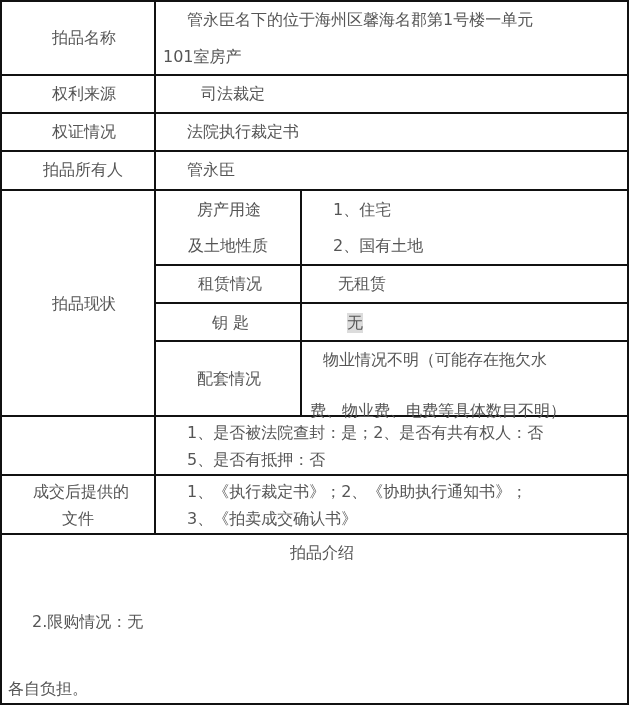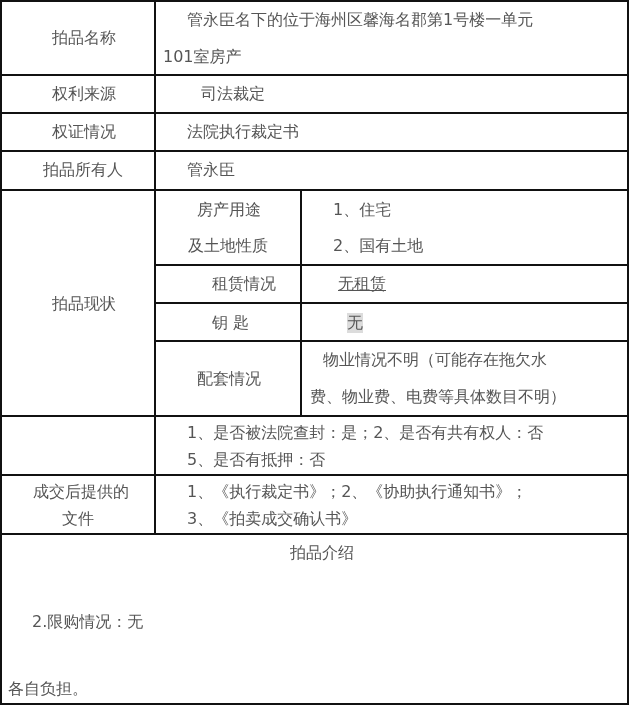--- a/index.html
+++ b/index.html
@@ -47,29 +47,29 @@
   <div class="t" style="left:43px;top:160px;">拍品所有人</div>
   <div class="t" style="left:187px;top:160px;">管永臣</div>
 
   <div class="t" style="left:52px;top:294px;">拍品现状</div>
 
   <div class="t" style="left:197px;top:200px;">房产用途</div>
   <div class="t" style="left:188px;top:236px;">及土地性质</div>
   <div class="t" style="left:333px;top:200px;">1、住宅</div>
   <div class="t" style="left:333px;top:236px;">2、国有土地</div>
 
-  <div class="t" style="left:212px;top:274px;">租赁情况</div>
-  <div class="t" style="left:338px;top:274px;text-decoration:underline;">无租赁</div>
+  <div class="t" style="left:198px;top:274px;">租赁情况</div>
+  <div class="t" style="left:338px;top:274px;">无租赁</div>
 
   <div class="t" style="left:212px;top:313px;">钥 匙</div>
   <div class="t key-hl" style="left:347px;top:313px;">无</div>
 
   <div class="t" style="left:197px;top:369px;">配套情况</div>
   <div class="t" style="left:323px;top:350px;">物业情况不明（可能存在拖欠水</div>
-  <div class="t" style="left:310px;top:387px;">费、物业费、电费等具体数目不明）</div>
+  <div class="t" style="left:310px;top:401px;">费、物业费、电费等具体数目不明）</div>
 
   <div class="t" style="left:187px;top:423px;">1、是否被法院查封：是；2、是否有共有权人：否</div>
   <div class="t" style="left:187px;top:450px;">5、是否有抵押：否</div>
 
   <div class="t" style="left:33px;top:482px;">成交后提供的</div>
   <div class="t" style="left:62px;top:509px;">文件</div>
   <div class="t" style="left:187px;top:482px;">1、《执行裁定书》；2、《协助执行通知书》；</div>
   <div class="t" style="left:187px;top:509px;">3、《拍卖成交确认书》</div>
 
   <div class="t" style="left:290px;top:543px;">拍品介绍</div>

